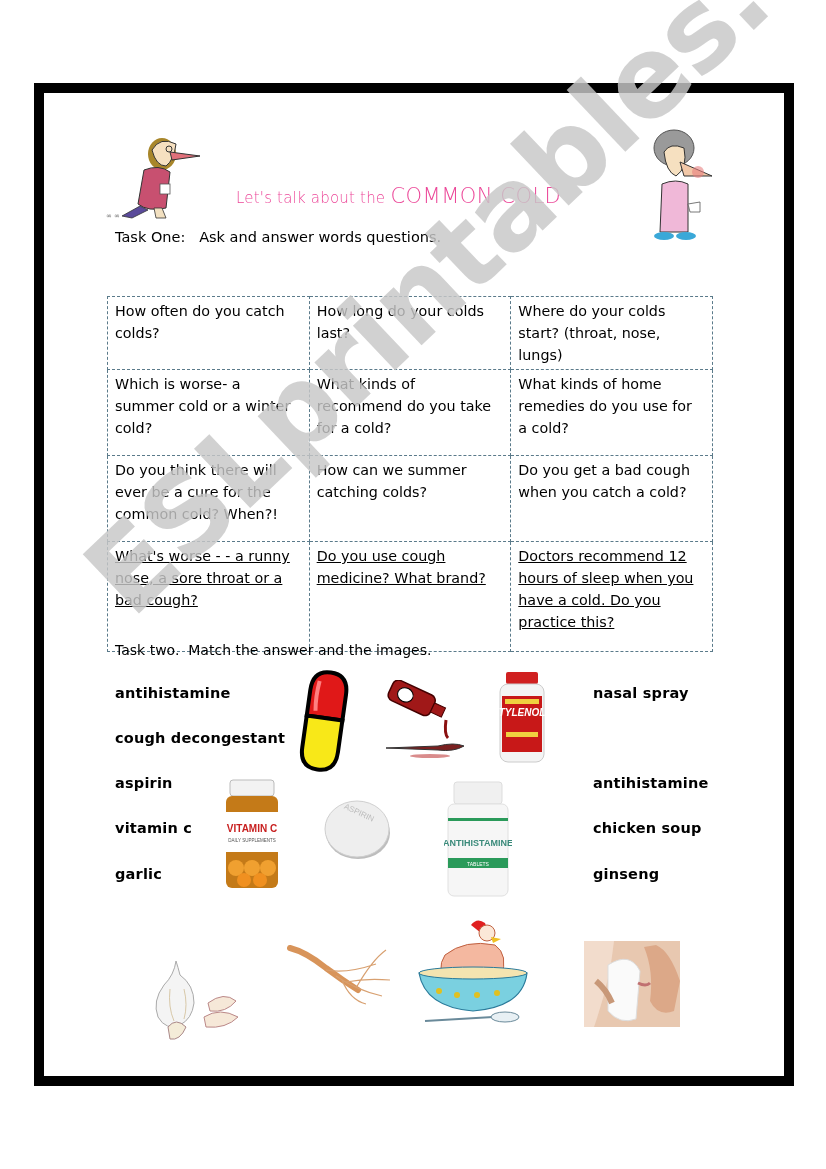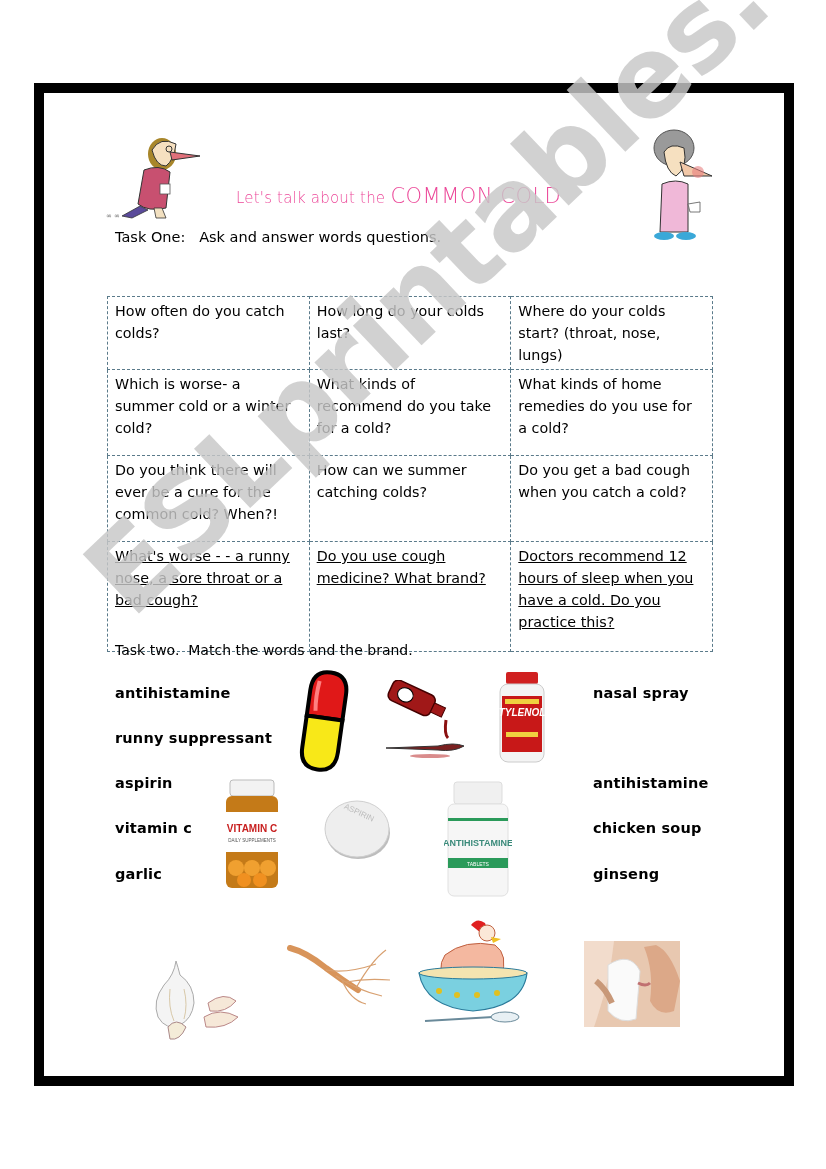--- a/index.html
+++ b/index.html
@@ -116,25 +116,25 @@
   <tr class="r4">
     <td>What's worse - - a runny nose, a sore throat or a bad cough?</td>
     <td>Do you use cough medicine?  What brand?</td>
     <td>Doctors recommend 12 hours of sleep when you have a cold.  Do you practice this?</td>
   </tr>
 </tbody>
   </table>
 
 <div class="task2">
   <b>Task two.</b>&nbsp;
-  <span>Match the words and the brand.</span>
+  <span>Match the answer and the images.</span>
 </div>
 
 <div class="word" style="left:115px;top:685px">antihistamine</div>
-<div class="word" style="left:115px;top:730px">runny suppressant</div>
+<div class="word" style="left:115px;top:730px">cough decongestant</div>
 <div class="word" style="left:115px;top:775px">aspirin</div>
 <div class="word" style="left:115px;top:820px">vitamin c</div>
 <div class="word" style="left:115px;top:866px">garlic</div>
 
 <div class="word" style="left:593px;top:685px">nasal spray</div>
 <div class="word" style="left:593px;top:775px">antihistamine</div>
 <div class="word" style="left:593px;top:820px">chicken soup</div>
 <div class="word" style="left:593px;top:866px">ginseng</div>
 
 <svg class="img" style="left:298px;top:668px" width="52" height="108" viewBox="0 0 52 108">

